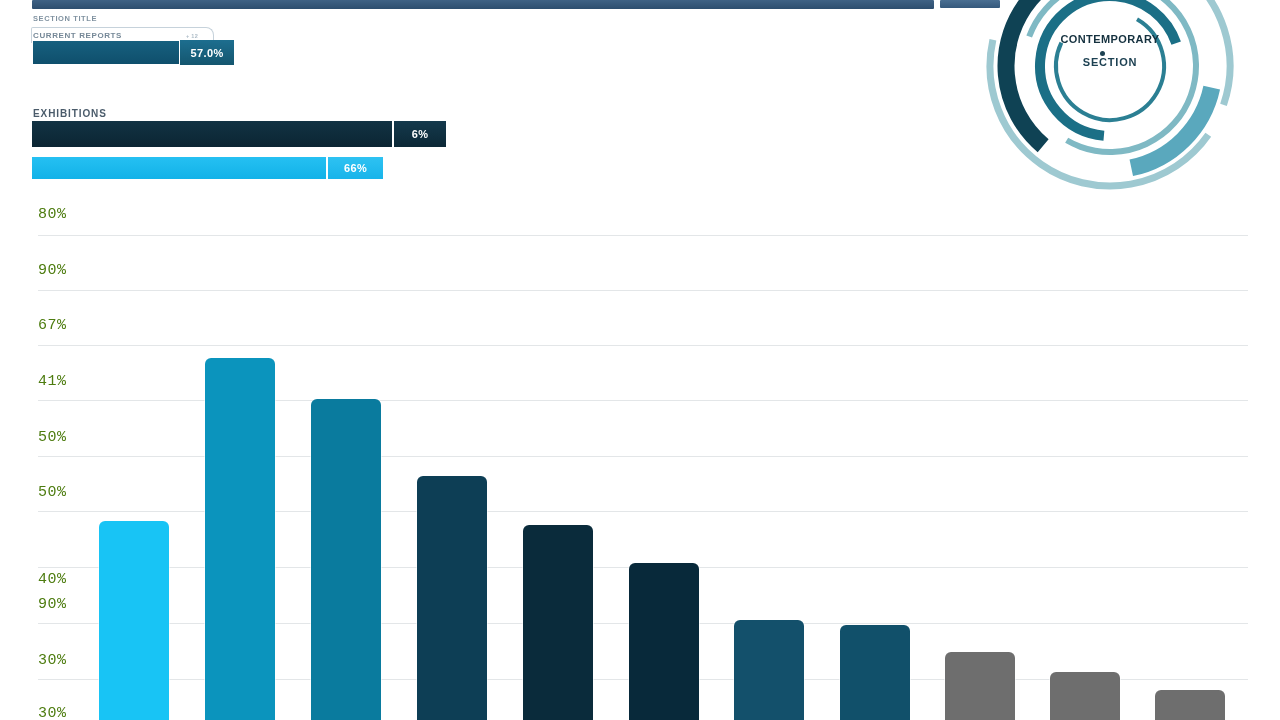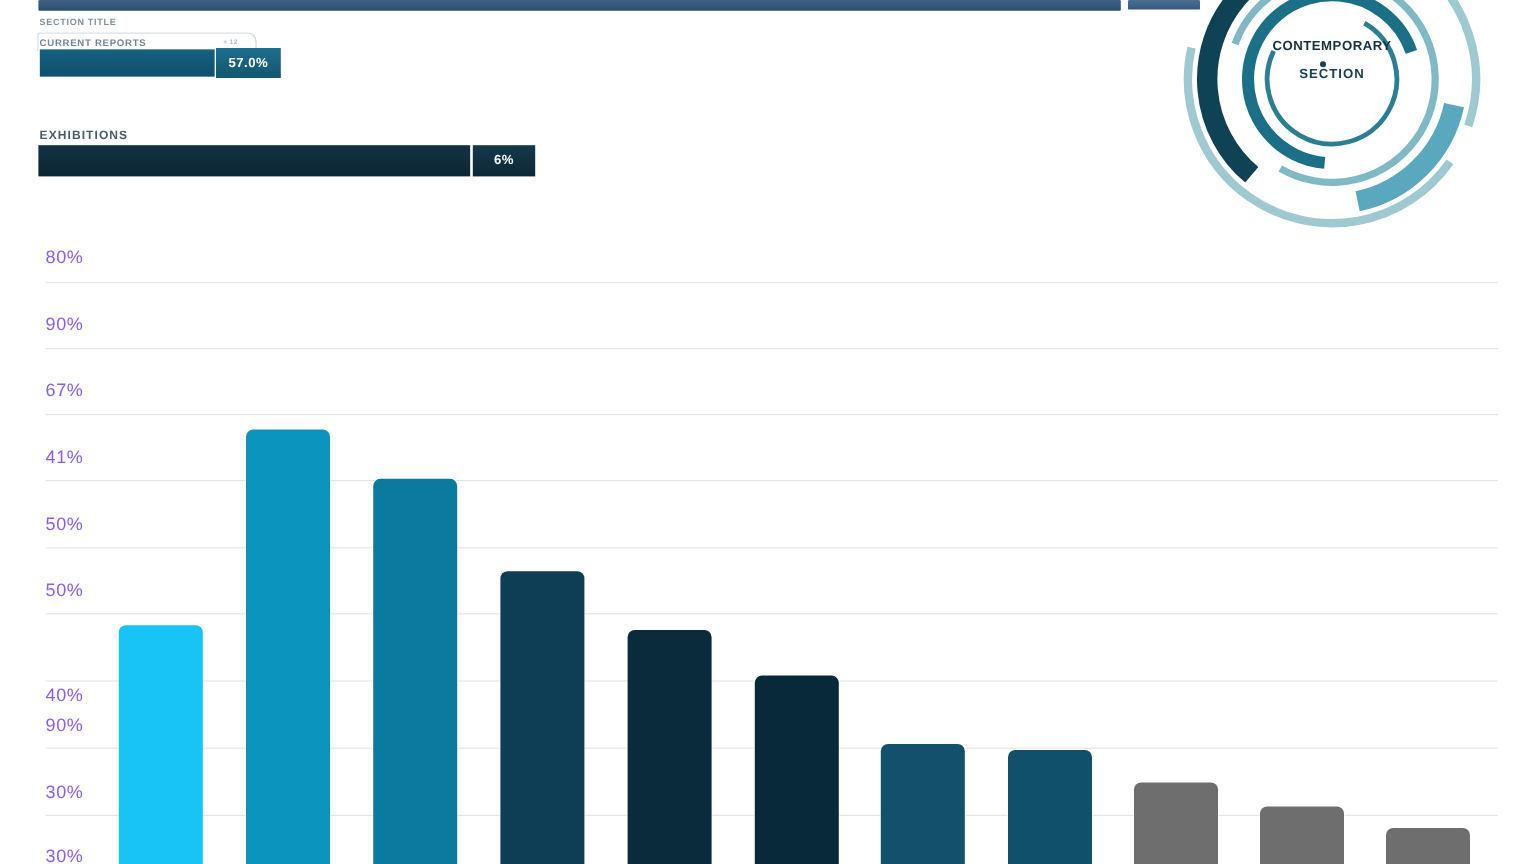--- a/index.html
+++ b/index.html
@@ -70,22 +70,22 @@
   }
   #logo-text-1{top:95px;font-size:11px;letter-spacing:.4px;}
   #logo-text-2{top:118px;font-size:11px;letter-spacing:.8px;color:#1d4152;}
   #logo-dot{position:absolute;left:118px;top:113px;width:5px;height:5px;border-radius:50%;background:#1d4152;}
 
   
   #chart{position:absolute;left:0;top:190px;width:1280px;height:530px;background:#ffffff;}
   #gridlines{position:absolute;left:0;top:0;width:1280px;height:530px;}
   .gridline{position:absolute;left:38px;width:1210px;height:1px;background:#e3e6e8;}
   .ytick{
-    position:absolute;left:38px;color:#8b5cf6;font-size:15px;letter-spacing:.5px;
-    filter:blur(.3px);white-space:nowrap;
+    position:absolute;left:38px;color:#4d7c0f;font-size:15px;letter-spacing:.5px;
+    filter:blur(.3px);white-space:nowrap;font-family:Liberation Mono, monospace;
   }
   #bars{position:absolute;left:0;top:0;width:1280px;height:530px;}
   .bar{position:absolute;bottom:-10px;border-radius:6px 6px 0 0;}
 </style>
 </head>
 <body>
 
 <div id="top-panel">
 
   <div class="top-strip"></div>
@@ -104,20 +104,24 @@
   </div>
 
 
   <div class="section-label" id="label-c">EXHIBITIONS</div>
 
   <div class="bar-row" id="row3">
     <div class="bar-fill"></div>
     <div class="bar-badge">6%</div>
   </div>
 
+  <div class="bar-row" id="row4">
+    <div class="bar-fill"></div>
+    <div class="bar-badge">66%</div>
+  </div>
 
   <div id="logo">
     <svg width="256" height="256" viewBox="0 0 256 256">
       <circle cx="128" cy="128" r="120" fill="none" stroke="#9ec9d1" stroke-width="7" stroke-dasharray="330 60" transform="rotate(35 128 128)"></circle>
       <circle cx="128" cy="128" r="104" fill="none" stroke="#0f4254" stroke-width="17" stroke-dasharray="300 355" transform="rotate(130 128 128)"></circle>
       <circle cx="128" cy="128" r="104" fill="none" stroke="#5aa8bd" stroke-width="17" stroke-dasharray="120 535" transform="rotate(12 128 128)"></circle>
       <circle cx="128" cy="128" r="86" fill="none" stroke="#7fb9c4" stroke-width="6" stroke-dasharray="420 120" transform="rotate(200 128 128)"></circle>
       <circle cx="128" cy="128" r="70" fill="none" stroke="#1b6f86" stroke-width="10" stroke-dasharray="300 140" transform="rotate(95 128 128)"></circle>
       <circle cx="128" cy="128" r="54" fill="none" stroke="#2b7f93" stroke-width="4" stroke-dasharray="250 90" transform="rotate(300 128 128)"></circle>
     </svg>

